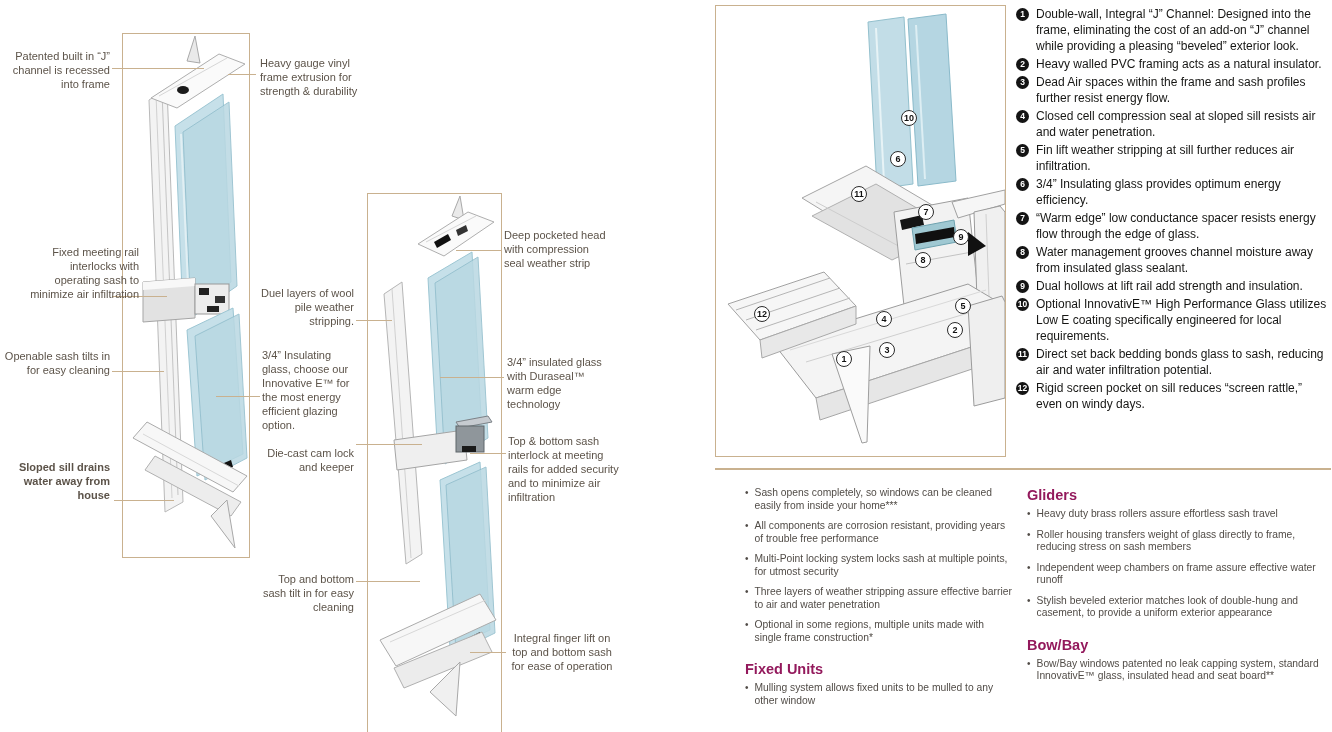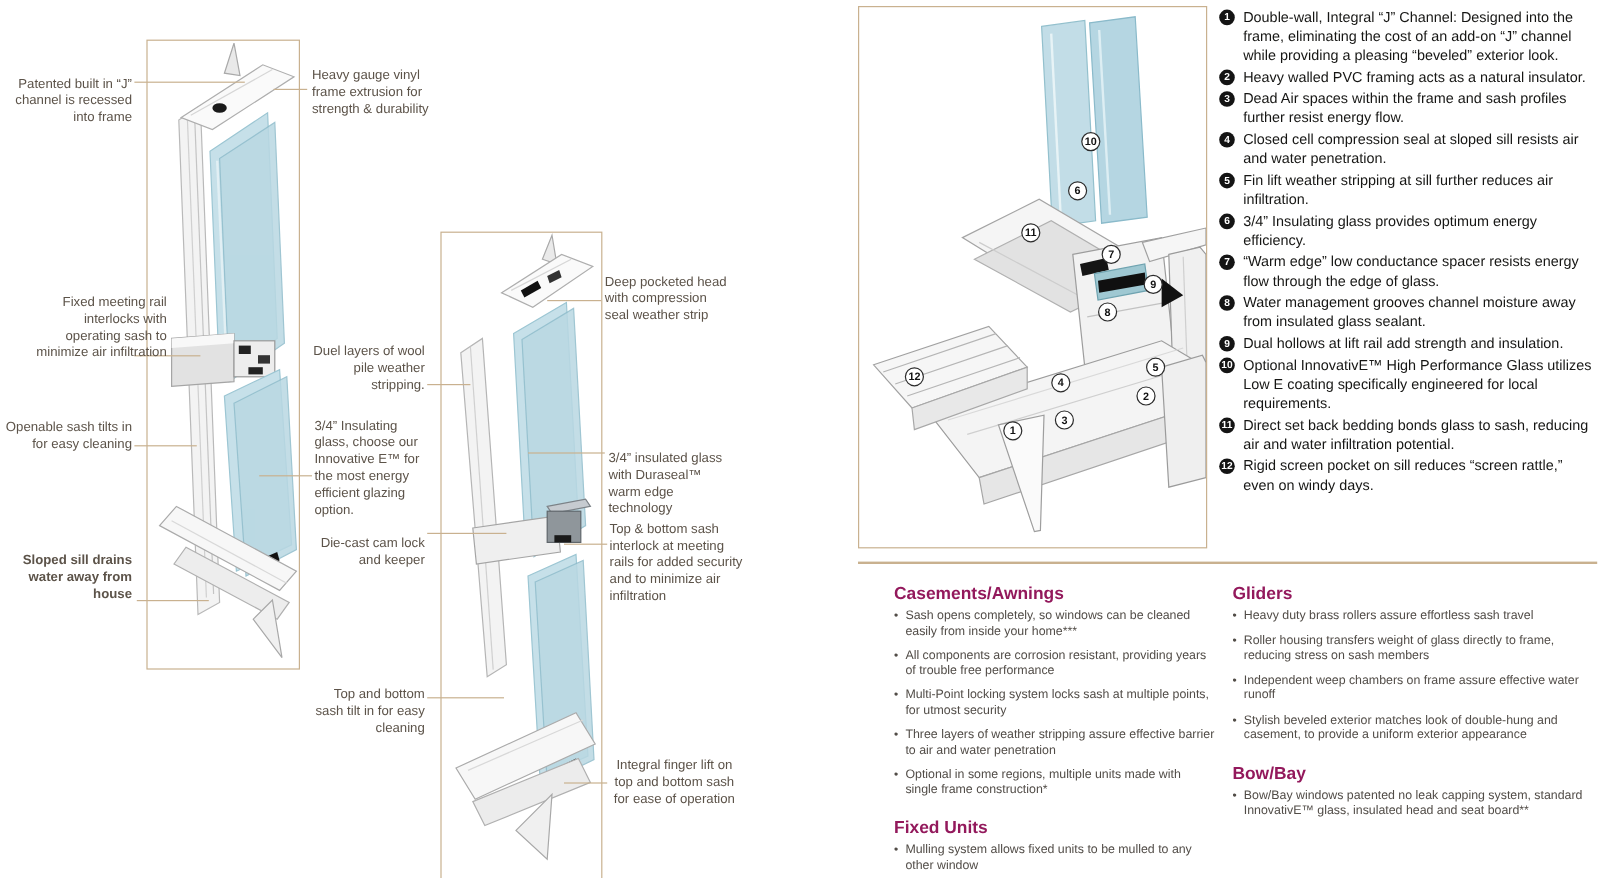--- a/index.html
+++ b/index.html
@@ -165,32 +165,32 @@
   <div class="leader" style="left:114px;top:500px;width:60px;"></div>
   <div class="leader" style="left:356px;top:320px;width:36px;"></div>
   <div class="leader" style="left:216px;top:396px;width:44px;"></div>
   <div class="leader" style="left:356px;top:444px;width:66px;"></div>
   <div class="leader" style="left:356px;top:581px;width:64px;"></div>
   <div class="leader" style="left:470px;top:652px;width:36px;"></div>
   <div class="leader" style="left:456px;top:250px;width:45px;"></div>
   <div class="leader" style="left:440px;top:377px;width:64px;"></div>
   <div class="leader" style="left:470px;top:453px;width:36px;"></div>
 
-  <div class="lbl al-r" style="left:8px;top:63px;width:102px;">Patented built in “J” channel is recessed into frame</div>
+  <div class="lbl al-r" style="left:8px;top:49px;width:102px;">Patented built in “J” channel is recessed into frame</div>
   <div class="lbl al-l" style="left:260px;top:56px;width:112px;">Heavy gauge vinyl frame extrusion for strength &amp; durability</div>
   <div class="lbl al-r" style="left:0px;top:245px;width:110px;padding-left:29px;">Fixed meeting rail interlocks with operating sash to minimize air infiltration</div>
   <div class="lbl al-r" style="left:0px;top:349px;width:110px;">Openable sash tilts in for easy cleaning</div>
   <div class="lbl al-r" style="left:10px;top:460px;width:100px;font-weight:bold;">Sloped sill drains water away from house</div>
   <div class="lbl al-r" style="left:252px;top:286px;width:102px;">Duel layers of wool pile weather stripping.</div>
   <div class="lbl al-l" style="left:262px;top:348px;width:100px;">3/4” Insulating glass, choose our Innovative E™ for the most energy efficient glazing option.</div>
   <div class="lbl al-r" style="left:252px;top:436px;width:102px;margin-top:10px;">Die-cast cam lock and keeper</div>
   <div class="lbl al-r" style="left:252px;top:572px;width:102px;">Top and bottom sash tilt in for easy cleaning</div>
   <div class="lbl al-l" style="left:508px;top:631px;width:108px;text-align:center;">Integral finger lift on top and bottom sash for ease of operation</div>
   <div class="lbl al-l" style="left:504px;top:228px;width:104px;">Deep pocketed head with compression seal weather strip</div>
-  <div class="lbl al-l" style="left:507px;top:355px;width:106px;margin-top:20px;">3/4” insulated glass with Duraseal™ warm edge technology</div>
+  <div class="lbl al-l" style="left:507px;top:355px;width:106px;">3/4” insulated glass with Duraseal™ warm edge technology</div>
   <div class="lbl al-l" style="left:508px;top:434px;width:112px;">Top &amp; bottom sash interlock at meeting rails for added security and to minimize air infiltration</div>
 
   <div class="features">
     <div class="feature">
         <span class="badge">1</span>
         <span class="ftext">Double-wall, Integral “J” Channel: Designed into the frame, eliminating the cost of an add-on “J” channel while providing a pleasing “beveled” exterior look.</span>
       </div>
     <div class="feature">
         <span class="badge">2</span>
         <span class="ftext">Heavy walled PVC framing acts as a natural insulator.</span>
@@ -233,21 +233,20 @@
       </div>
     <div class="feature">
         <span class="badge">12</span>
         <span class="ftext">Rigid screen pocket on sill reduces “screen rattle,” even on windy days.</span>
       </div>
   </div>
 
   <div class="sep"></div>
 
   <div class="col col-a">
-    <h3 class="sec-title">Casements/Awnings</h3>
     <div class="bullets">
       <div class="bullet">
           <span class="dot">•</span>
           <span class="btext">Sash opens completely, so windows can be cleaned easily from inside your home***</span>
         </div>
       <div class="bullet">
           <span class="dot">•</span>
           <span class="btext">All components are corrosion resistant, providing years of trouble free performance</span>
         </div>
       <div class="bullet">

